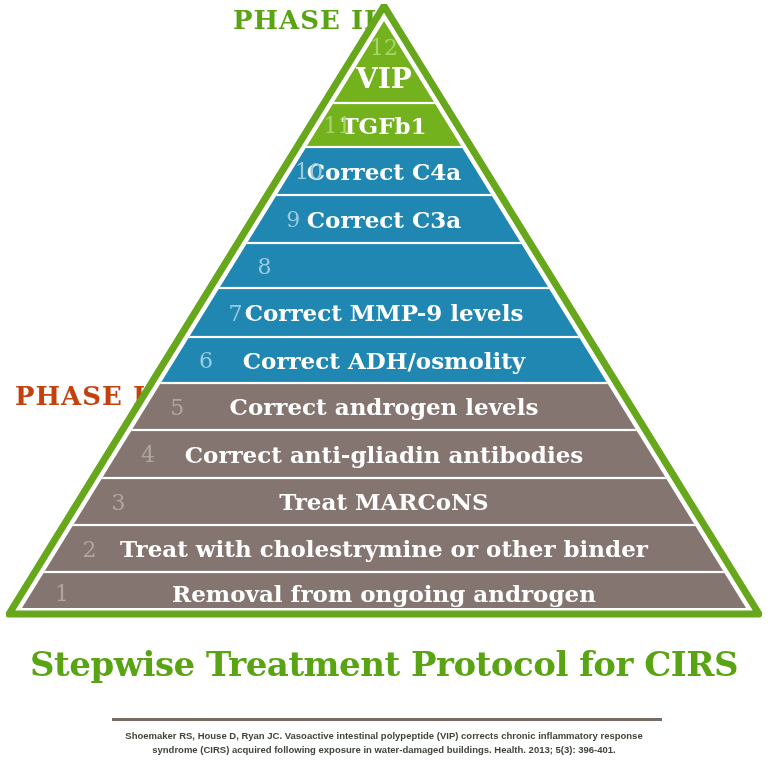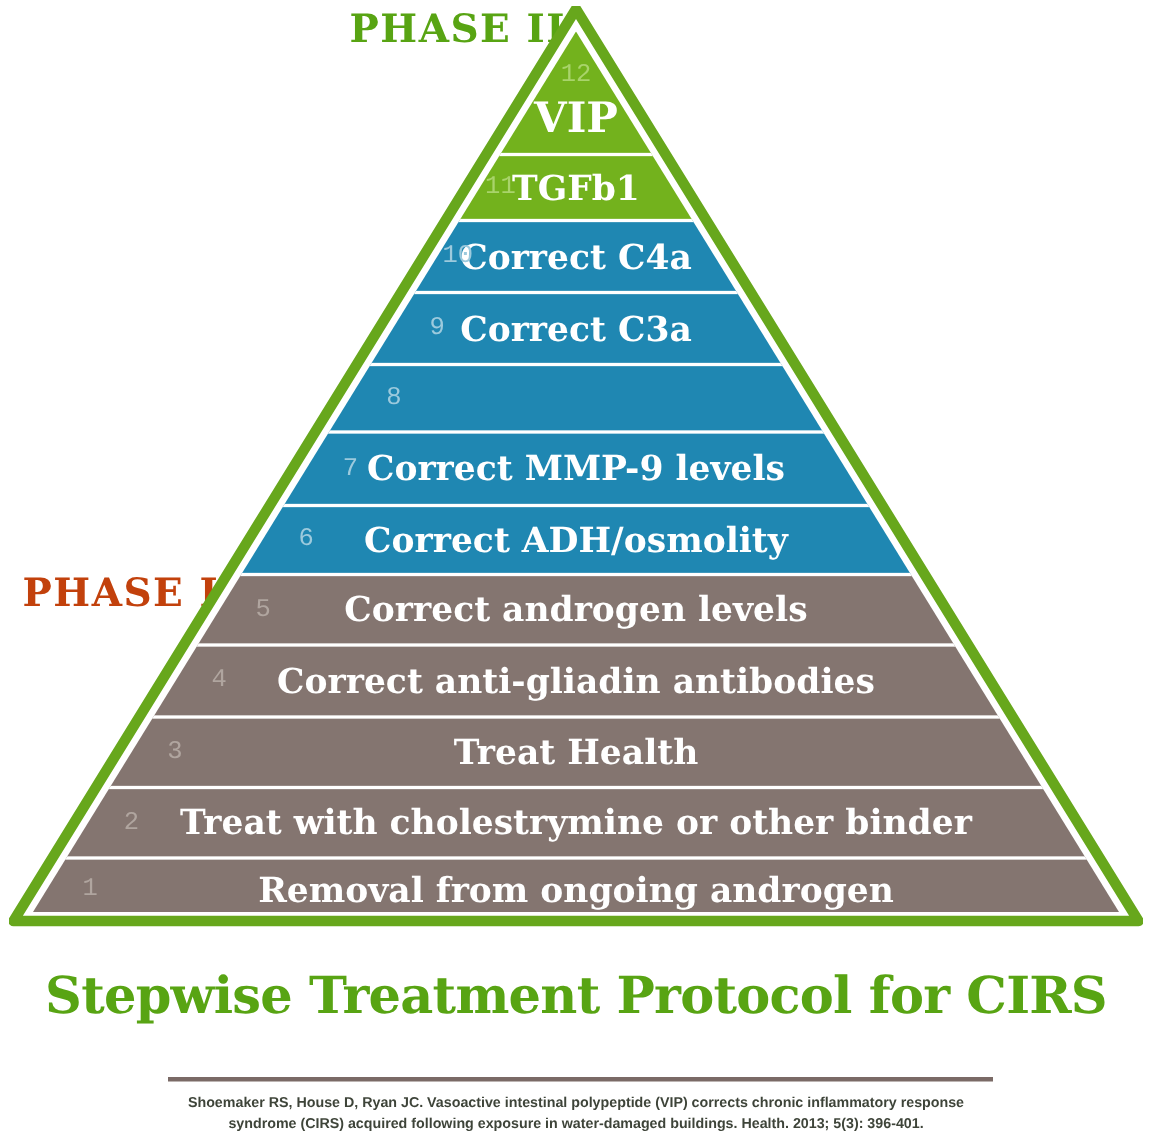--- a/index.html
+++ b/index.html
@@ -10,21 +10,21 @@
   .pyramid{position:absolute;left:6px;top:4px;width:756px;height:616px;}
   .pyramid svg{position:absolute;left:0;top:0;}
   .rows-overlay{position:absolute;left:0;top:0;width:756px;height:616px;}
   .row{position:absolute;left:0;width:756px;display:flex;align-items:center;justify-content:center;}
   .row .label{
     color:#ffffff;font-weight:bold;font-size:23px;letter-spacing:0px;white-space:nowrap;
     text-align:center;
   }
   .row .num{
     position:absolute;top:50%;transform:translateY(-50%);
-    font-size:17px;font-weight:normal;white-space:nowrap;font-family:Liberation Mono, monospace;
+    font-size:22px;font-weight:normal;white-space:nowrap;
   }
   .row.top-row{flex-direction:column;justify-content:flex-end;padding-bottom:8px;box-sizing:border-box;}
   .row.top-row .num{position:static;transform:none;margin-bottom:2px;}
   .row.top-row .label{font-size:28px;}
   .phase-label{
     position:absolute;font-weight:bold;font-size:26px;letter-spacing:1px;white-space:nowrap;
   }
   .phase-3{left:233px;top:5px;}
   .phase-2{left:152px;top:146px;}
   .phase-1{left:15px;top:381px;}
@@ -112,21 +112,21 @@
         <div class="row" style="top: 379px; height: 47px;">
           <span class="num" style="color: rgb(176, 165, 159); left: 164.322px;">5</span>
           <span class="label">Correct androgen levels</span>
         </div>
         <div class="row" style="top: 426px; height: 48px;">
           <span class="num" style="color: rgb(176, 165, 159); left: 134.947px;">4</span>
           <span class="label">Correct anti-gliadin antibodies</span>
         </div>
         <div class="row" style="top: 474px; height: 47px;">
           <span class="num" style="color: rgb(176, 165, 159); left: 105.572px;">3</span>
-          <span class="label">Treat Health</span>
+          <span class="label">Treat MARCoNS</span>
         </div>
         <div class="row" style="top: 521px; height: 47px;">
           <span class="num" style="color: rgb(176, 165, 159); left: 76.5066px;">2</span>
           <span class="label">Treat with cholestrymine or other binder</span>
         </div>
         <div class="row" style="top: 568px; height: 42px;">
           <span class="num" style="color: rgb(176, 165, 159); left: 48.9868px;">1</span>
           <span class="label">Removal from ongoing androgen</span>
         </div>
       </div>

